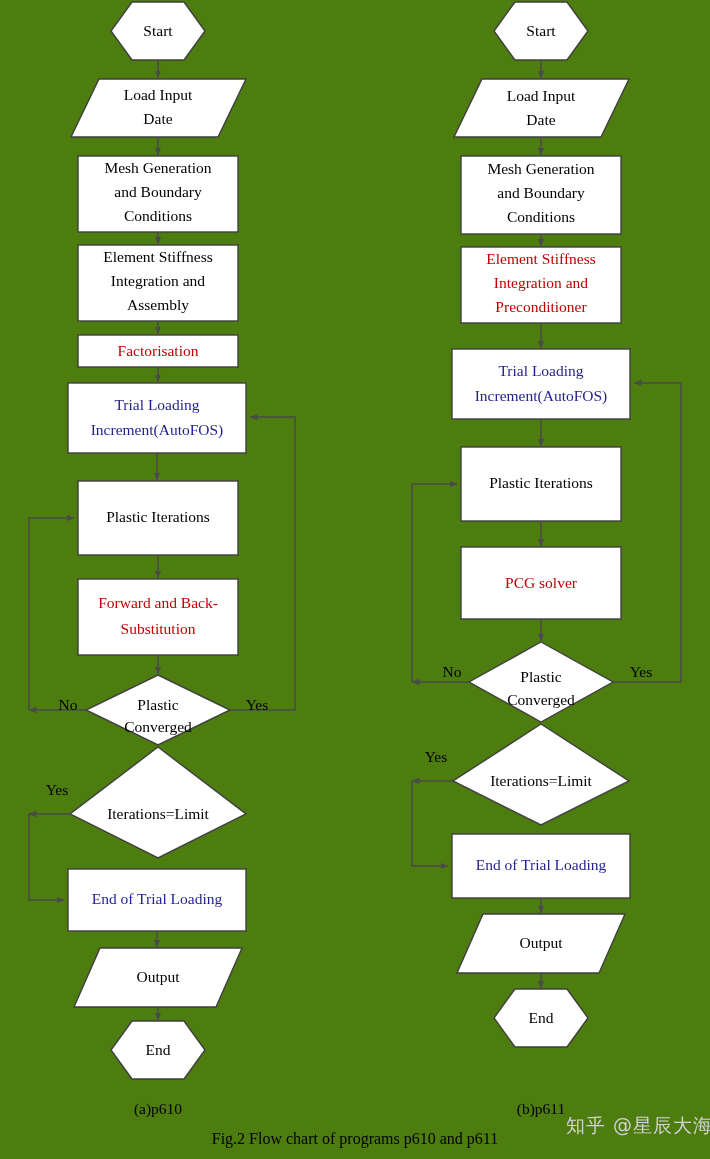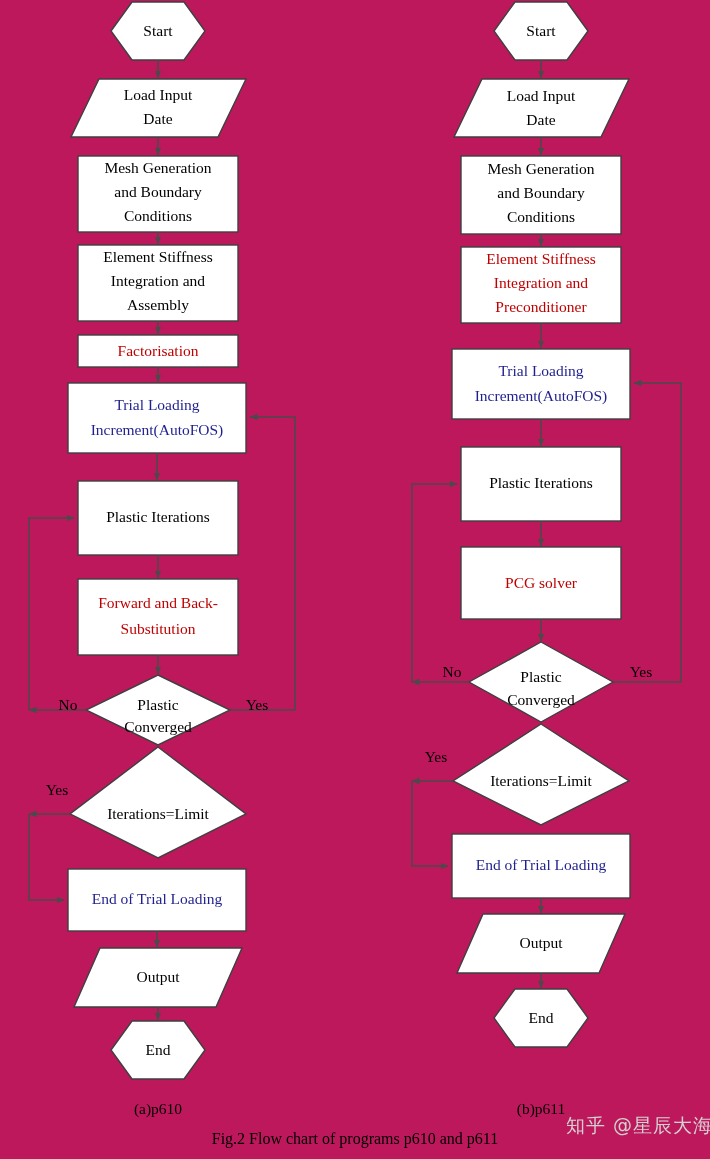--- a/index.html
+++ b/index.html
@@ -4,21 +4,21 @@
 <style>
   html, body {
     margin: 0;
     padding: 0;
     background: #ffffff;
   }
   #page {
     position: relative;
     width: 710px;
     height: 1159px;
-    background: #be185d;
+    background: #4d7c0f;
     overflow: hidden;
     font-family: "Liberation Serif", "DejaVu Serif", serif;
   }
   svg.flow {
     position: absolute;
     left: 0;
     top: 0;
     width: 710px;
     height: 1159px;
   }

